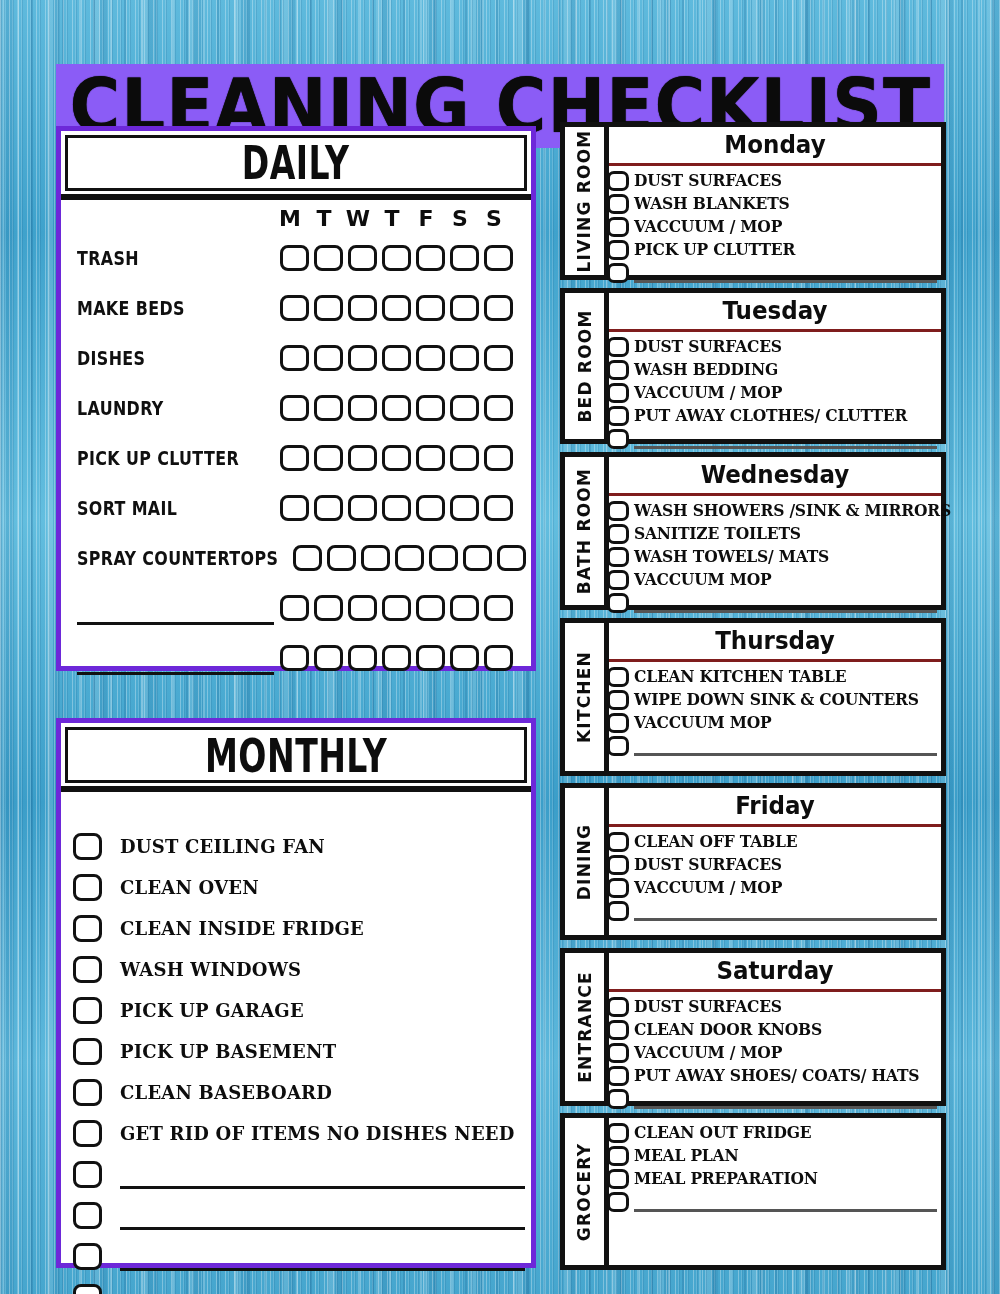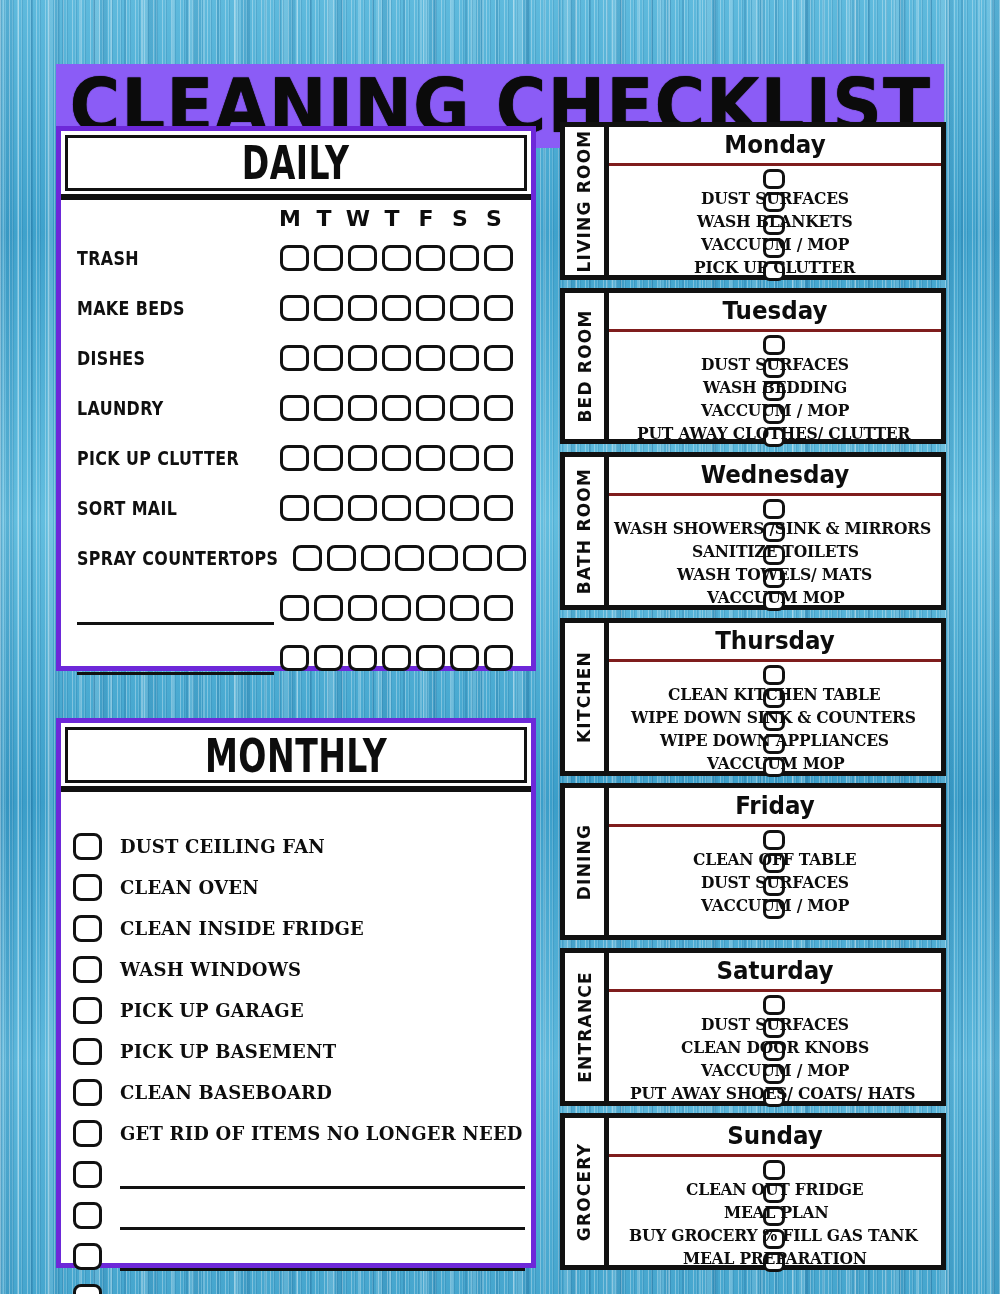--- a/index.html
+++ b/index.html
@@ -254,21 +254,20 @@
   }
   .day-items {
     flex: 1;
     padding: 3px 0 0 0;
     position: relative;
   }
   .d-row {
     display: flex;
     align-items: center;
     height: 23px;
-    flex-direction: column;
   }
   .d-box {
     width: 22px;
     height: 20px;
     border: 3px solid #111;
     border-radius: 7px;
     box-sizing: border-box;
     background: #fff;
     flex: none;
     margin-left: -2px;
@@ -461,21 +460,21 @@
         <div class="m-row">
           <div class="m-box"></div>
           <div class="m-label">PICK UP BASEMENT</div>
         </div>
         <div class="m-row">
           <div class="m-box"></div>
           <div class="m-label">CLEAN BASEBOARD</div>
         </div>
         <div class="m-row">
           <div class="m-box"></div>
-          <div class="m-label">GET RID OF ITEMS NO LONGER NEED</div>
+          <div class="m-label">GET RID OF ITEMS NO DISHES NEED</div>
         </div>
         <div class="m-row">
           <div class="m-box"></div>
           <div class="m-line"></div>
         </div>
         <div class="m-row">
           <div class="m-box"></div>
           <div class="m-line"></div>
         </div>
         <div class="m-row">
@@ -598,24 +597,20 @@
             <div class="d-row">
               <div class="d-box"></div>
               <div class="d-label">CLEAN KITCHEN TABLE</div>
             </div>
             <div class="d-row">
               <div class="d-box"></div>
               <div class="d-label">WIPE DOWN SINK &amp; COUNTERS</div>
             </div>
             <div class="d-row">
               <div class="d-box"></div>
-              <div class="d-label">WIPE DOWN APPLIANCES</div>
-            </div>
-            <div class="d-row">
-              <div class="d-box"></div>
               <div class="d-label">VACCUUM MOP</div>
             </div>
             <div class="d-row">
               <div class="d-box"></div>
               <div class="d-line"></div>
             </div>
           </div>
         </div>
       </div>
       <div class="daycard" style="top: 783px; height: 157px;">
@@ -676,35 +671,28 @@
               <div class="d-line"></div>
             </div>
           </div>
         </div>
       </div>
       <div class="daycard" style="top: 1113px; height: 157px;">
         <div class="room-col">
           <div class="room-label">GROCERY</div>
         </div>
         <div class="day-col">
-          <div class="day-head">
-            <div class="day-head-label">Sunday</div>
-          </div>
           <div class="day-items">
             <div class="d-row">
               <div class="d-box"></div>
               <div class="d-label">CLEAN OUT FRIDGE</div>
             </div>
             <div class="d-row">
               <div class="d-box"></div>
               <div class="d-label">MEAL PLAN</div>
-            </div>
-            <div class="d-row">
-              <div class="d-box"></div>
-              <div class="d-label">BUY GROCERY % FILL GAS TANK</div>
             </div>
             <div class="d-row">
               <div class="d-box"></div>
               <div class="d-label">MEAL PREPARATION</div>
             </div>
             <div class="d-row">
               <div class="d-box"></div>
               <div class="d-line"></div>
             </div>
           </div>

